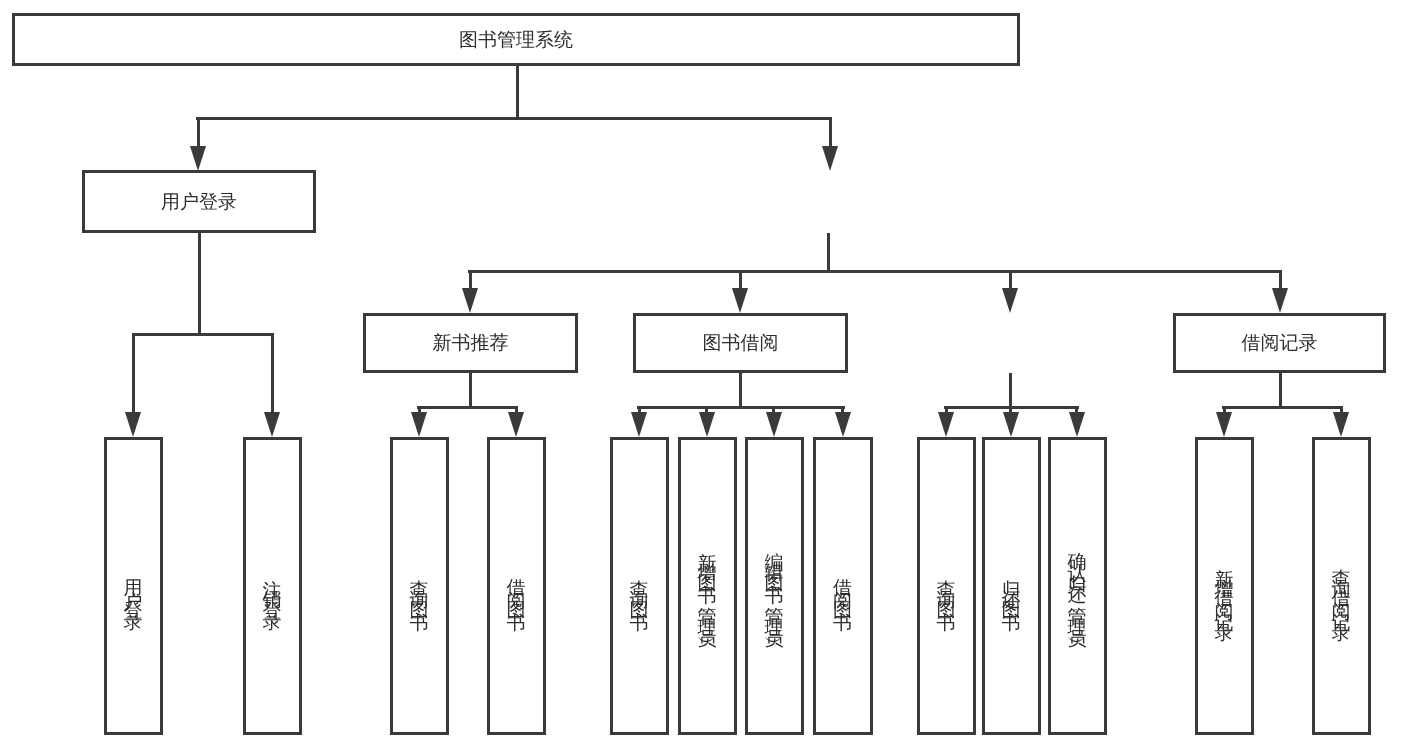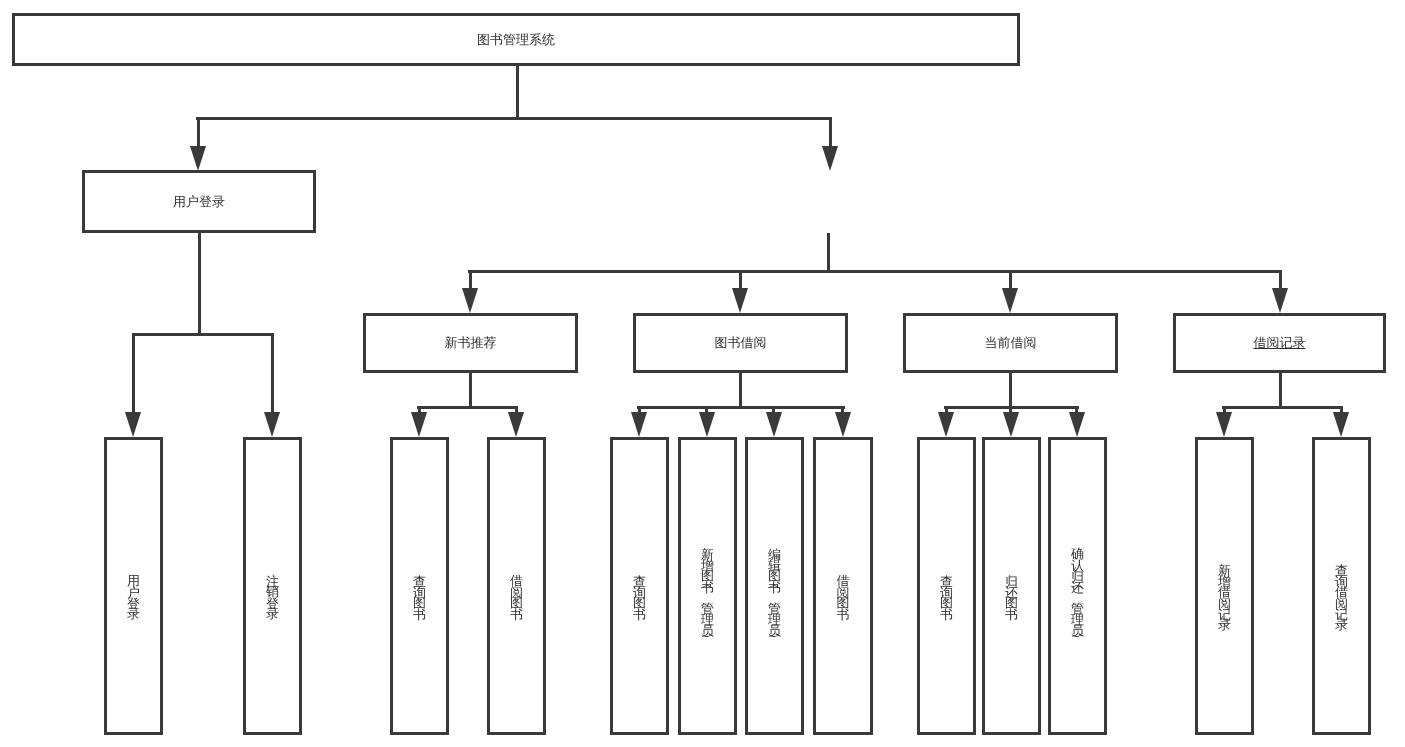--- a/index.html
+++ b/index.html
@@ -13,21 +13,21 @@
     overflow: hidden;
   }
   .node {
     position: absolute;
     box-sizing: border-box;
     border: 3px solid #3a3a3a;
     background: #ffffff;
     display: flex;
     align-items: center;
     justify-content: center;
-    font-size: 13px;
+    font-size: 19px;
     color: #2e2e2e;
     text-align: center;
   }
   .node.vert {
     writing-mode: vertical-rl;
     text-orientation: mixed;
     letter-spacing: 11px;
     line-height: 1;
   }
   .vl { position: absolute; width: 3px; background: #3a3a3a; }
@@ -56,23 +56,22 @@
 
   <div class="node" style="left:12px; top:13px; width:1008px; height:53px;">图书管理系统</div>
 
   <div class="node" style="left:82px; top:170px; width:234px; height:63px;">用户登录</div>
 
 
   <div class="node" style="left:363px; top:313px; width:215px; height:60px;">新书推荐</div>
 
   <div class="node" style="left:633px; top:313px; width:215px; height:60px;">图书借阅</div>
 
-  <div class="node" style="left:903px; top:313px; width:215px; height:60px;">当前借阅</div>
 
-  <div class="node" style="left:1173px; top:313px; width:213px; height:60px;text-decoration:underline;">借阅记录</div>
+  <div class="node" style="left:1173px; top:313px; width:213px; height:60px;">借阅记录</div>
 
   <div class="node vert" style="left:104px; top:437px; width:59px; height:298px;">用户登录</div>
 
   <div class="node vert" style="left:243px; top:437px; width:59px; height:298px;">注销登录</div>
 
   <div class="node vert" style="left:390px; top:437px; width:59px; height:298px;">查询图书</div>
 
   <div class="node vert" style="left:487px; top:437px; width:59px; height:298px;">借阅图书</div>
 
   <div class="node vert" style="left:610px; top:437px; width:59px; height:298px;">查询图书</div>

